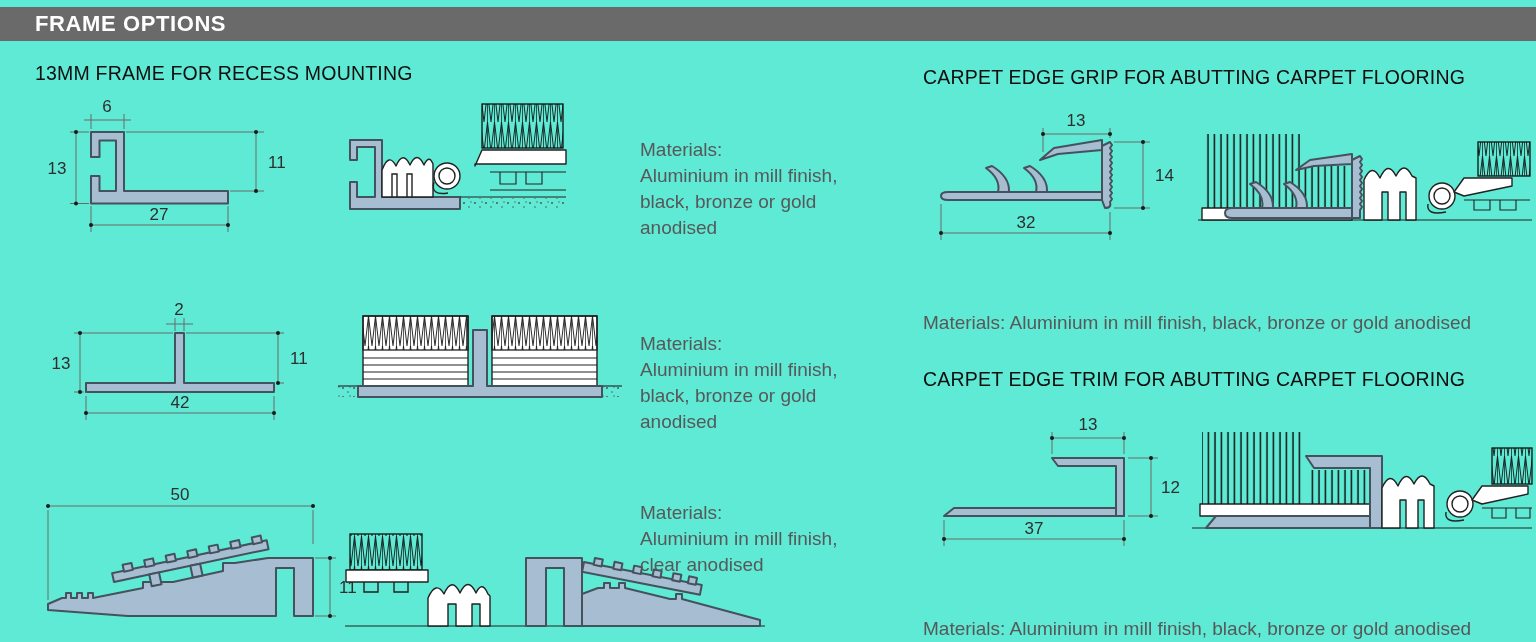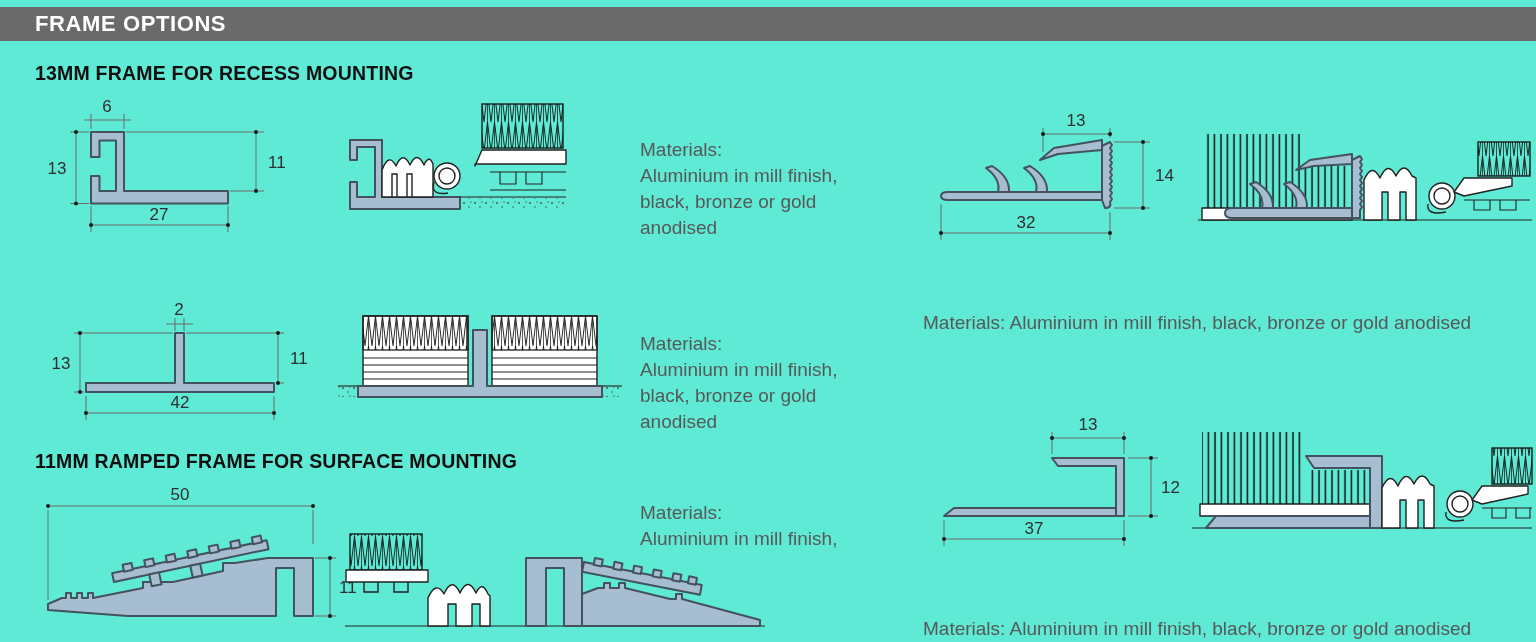--- a/index.html
+++ b/index.html
@@ -1,21 +1,21 @@
 <!DOCTYPE html>
 <html><head>
 <meta charset="utf-8">
 <style>
   html,body{margin:0;padding:0;background:#fff;}
   #page{position:relative;width:1536px;height:642px;background:#5eead4;overflow:hidden;
         font-family:"Liberation Sans",sans-serif;}
   .topbar{position:absolute;left:0;top:7px;width:1536px;height:34px;background:#6a6a6a;}
   .topbar .bartitle{position:absolute;left:35px;top:0;line-height:34px;color:#ffffff;
         font-size:22px;font-weight:bold;letter-spacing:0.6px;}
-  .sectitle{position:absolute;color:#0f0f0f;font-size:19.5px;font-weight:bold;letter-spacing:0.2px;white-space:nowrap;}
+  .sectitle{position:absolute;color:#0f0f0f;font-size:19.5px;font-weight:normal;letter-spacing:0.2px;white-space:nowrap;}
   .mat{position:absolute;color:#57585a;font-size:19px;line-height:26px;white-space:nowrap;margin-top:40px;}
   svg{position:absolute;overflow:visible;}
   .blue{fill:#a7bed2;stroke:#44525e;stroke-width:2;stroke-linejoin:round;}
   .wh{fill:#ffffff;stroke:#222;stroke-width:1.4;stroke-linejoin:round;}
   .ln{stroke:#222;stroke-width:1.4;fill:none;}
   .thin{stroke:#222;stroke-width:1.1;fill:none;}
   .dim{stroke:#6a6a6a;stroke-width:1;fill:none;}
   .dot{fill:#1a1a1a;}
   .dimtxt{font-family:"Liberation Sans",sans-serif;font-size:17px;fill:#2e2e2e;}
 </style>
@@ -135,21 +135,20 @@
     <path class="blue" d="M28,111 V100 H143 V44 H157 V100 H272 V111 Z"></path>
   </svg>
 
   <div class="mat" style="left:640px;top:291px;">
     <div>Materials:</div>
     <div>Aluminium in mill finish,</div>
     <div>black, bronze or gold</div>
     <div>anodised</div>
   </div>
 
-  <div class="sectitle" style="left:35px;top:450px;">11MM RAMPED FRAME FOR SURFACE MOUNTING</div>
 
   <svg style="left:28px;top:476px;" width="330" height="166" viewBox="0 0 330 166">
     <g>
       <path class="dim" d="M20,34 V124 M285,34 V68 M20,30 H285"></path>
       <circle class="dot" cx="20" cy="30" r="2"></circle>
         <circle class="dot" cx="285" cy="30" r="2"></circle>
       <text class="dimtxt" x="152" y="24" text-anchor="middle">50</text>
     </g>
     <path class="blue" d="M20,128 L34,122 H38 V117 H43 V122 H49 V117 H54 V122 H60 V117 H65 V122 L115,112 V106 H145 L195,95 V87 H207 L240,82 H285 V140 H266 V92 H248 V140 H100 L20,134 Z"></path>
     <g transform="translate(86,106) rotate(-12)">
@@ -187,22 +186,24 @@
       <rect class="blue" x="70" y="-6" width="8" height="7"></rect>
       <rect class="blue" x="90" y="-6" width="8" height="7"></rect>
       <rect class="blue" x="106" y="-6" width="8" height="7"></rect>
     </g>
     <path class="blue" d="M252,150 V118 L268,112 H274 V107 H280 V112 H289 V107 H295 V112 L340,123 H346 V118 H352 V123 L404,137 L430,144 V150 Z"></path>
   </svg>
 
   <div class="mat" style="left:640px;top:460px;">
     <div>Materials:</div>
     <div>Aluminium in mill finish,</div>
-  </div>
-
+    <div>clear anodised</div>
+  </div>
+
+  <div class="sectitle" style="left:923px;top:66px;">CARPET EDGE GRIP FOR ABUTTING CARPET FLOORING</div>
 
   <svg style="left:918px;top:96px;" width="272" height="158" viewBox="0 0 272 158">
     <path class="blue" d="M30,96 H184 V104 H30 Q23,104 23,100 Q23,96 30,96 Z"></path>
     <path class="blue" d="M184,104 V50 L192,46 l2,3 l-2,3 l2,3 l-2,3 l2,3 l-2,3 l2,3 l-2,3 l2,3 l-2,3 l2,3 l-2,3 l2,3 l-2,3 l2,3 l-2,3 l2,3 l-2,3 l2,3 l-2,3 Q194,112 187,112 L184,104 Z"></path>
     <path class="blue" d="M184,44 L136,52 L122,64 L140,58 L184,54 Z"></path>
     <path class="blue" d="M80,96 Q83,83 68,72 L74,70 Q92,81 91,96 Z"></path>
     <path class="blue" d="M118,96 Q121,83 106,72 L112,70 Q130,81 129,96 Z"></path>
     <g>
       <path class="dim" d="M125,32 V56 M192,32 V42 M125,38 H192"></path>
       <circle class="dot" cx="125" cy="38" r="2"></circle>
@@ -239,20 +240,21 @@
     <path class="ln" d="M236,108 Q234,120 254,116"></path>
     <path class="wh" d="M262,96 L272,82 H320 V90 L272,100 Z"></path>
     <rect x="286" y="46" width="52" height="34" fill="url(#brush)" stroke="#111" stroke-width="1.3"></rect>
     <path class="thin" d="M272,104 H338 M282,104 V114 H298 V104 M308,104 V114 H324 V104"></path>
   </svg>
 
   <div class="mat" style="left:923px;top:270px;">
     <div>Materials: Aluminium in mill finish, black, bronze or gold anodised</div>
   </div>
 
+  <div class="sectitle" style="left:923px;top:368px;">CARPET EDGE TRIM FOR ABUTTING CARPET FLOORING</div>
 
   <svg style="left:918px;top:396px;" width="272" height="162" viewBox="0 0 272 162">
     <path class="blue" d="M36,112 H206 V120 H26 Z"></path>
     <path class="blue" d="M206,62 V120 H198 V70 H140 L134,62 Z"></path>
     <g>
       <path class="dim" d="M134,36 V58 M206,36 V58 M134,42 H206"></path>
       <circle class="dot" cx="134" cy="42" r="2"></circle>
         <circle class="dot" cx="206" cy="42" r="2"></circle>
       <text class="dimtxt" x="170" y="34" text-anchor="middle">13</text>
     </g>

